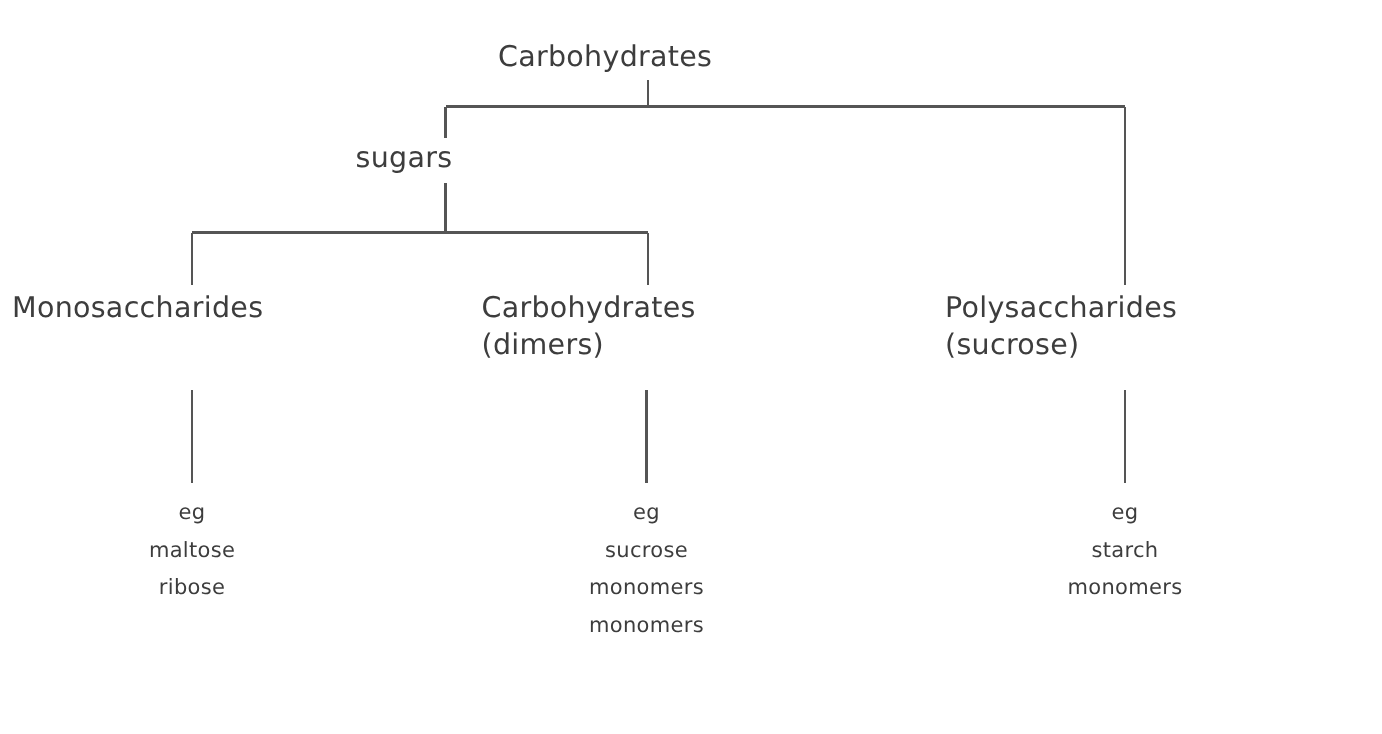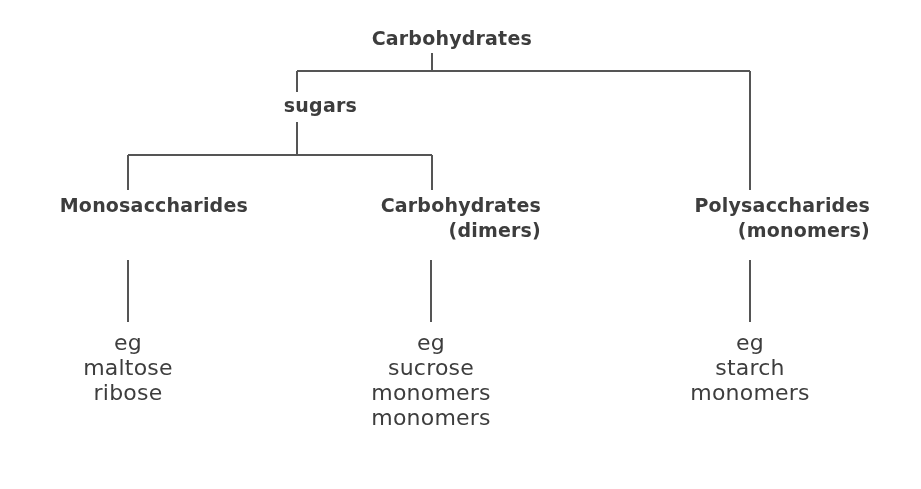--- a/index.html
+++ b/index.html
@@ -22,37 +22,36 @@
   }
   #wires {
     position: absolute;
     left: 0;
     top: 0;
     width: 921px;
     height: 489px;
   }
   .node {
     position: absolute;
-    text-align: right;
+    text-align: left;
     white-space: nowrap;
     line-height: 25px;
     font-size: 19px;
     color: #3d3d3d;
     letter-spacing: 0.2px;
-    font-weight: bold;
   }
   .node .line2 {
     display: block;
   }
   .examples {
     position: absolute;
     text-align: center;
     white-space: nowrap;
     line-height: 25px;
-    font-size: 22px;
+    font-size: 14px;
     color: #3d3d3d;
     letter-spacing: 0.2px;
   }
   .examples .ex-line {
     display: block;
   }
   .root-node {
     top: 26px;
     left: 332px;
     width: 200px;
@@ -135,21 +134,21 @@
     <span class="line1">Monosaccharides</span>
   </div>
 
   <div class="node cat-di">
     <span class="line1">Carbohydrates</span>
     <span class="line2">(dimers)</span>
   </div>
 
   <div class="node cat-poly">
     <span class="line1">Polysaccharides</span>
-    <span class="line2">(monomers)</span>
+    <span class="line2">(sucrose)</span>
   </div>
 
   <div class="examples ex-mono">
     <span class="ex-line">eg</span>
     <span class="ex-line">maltose</span>
     <span class="ex-line">ribose</span>
   </div>
 
   <div class="examples ex-di">
     <span class="ex-line">eg</span>

